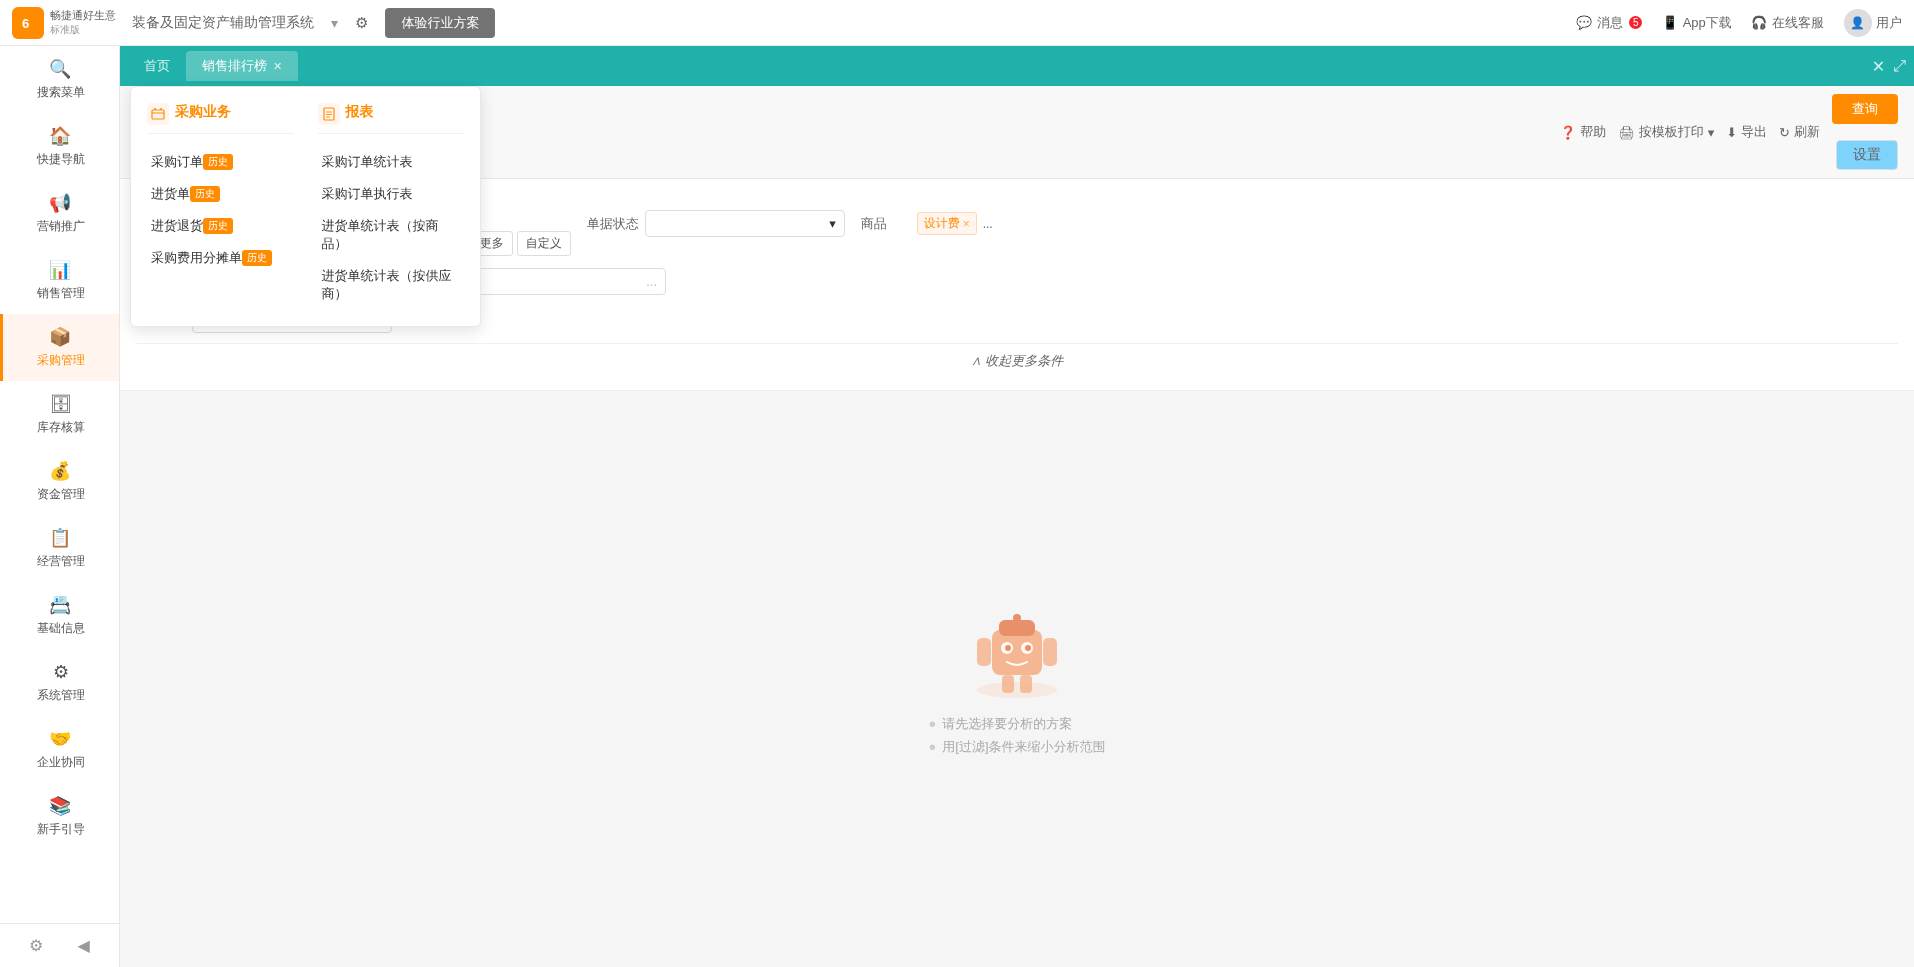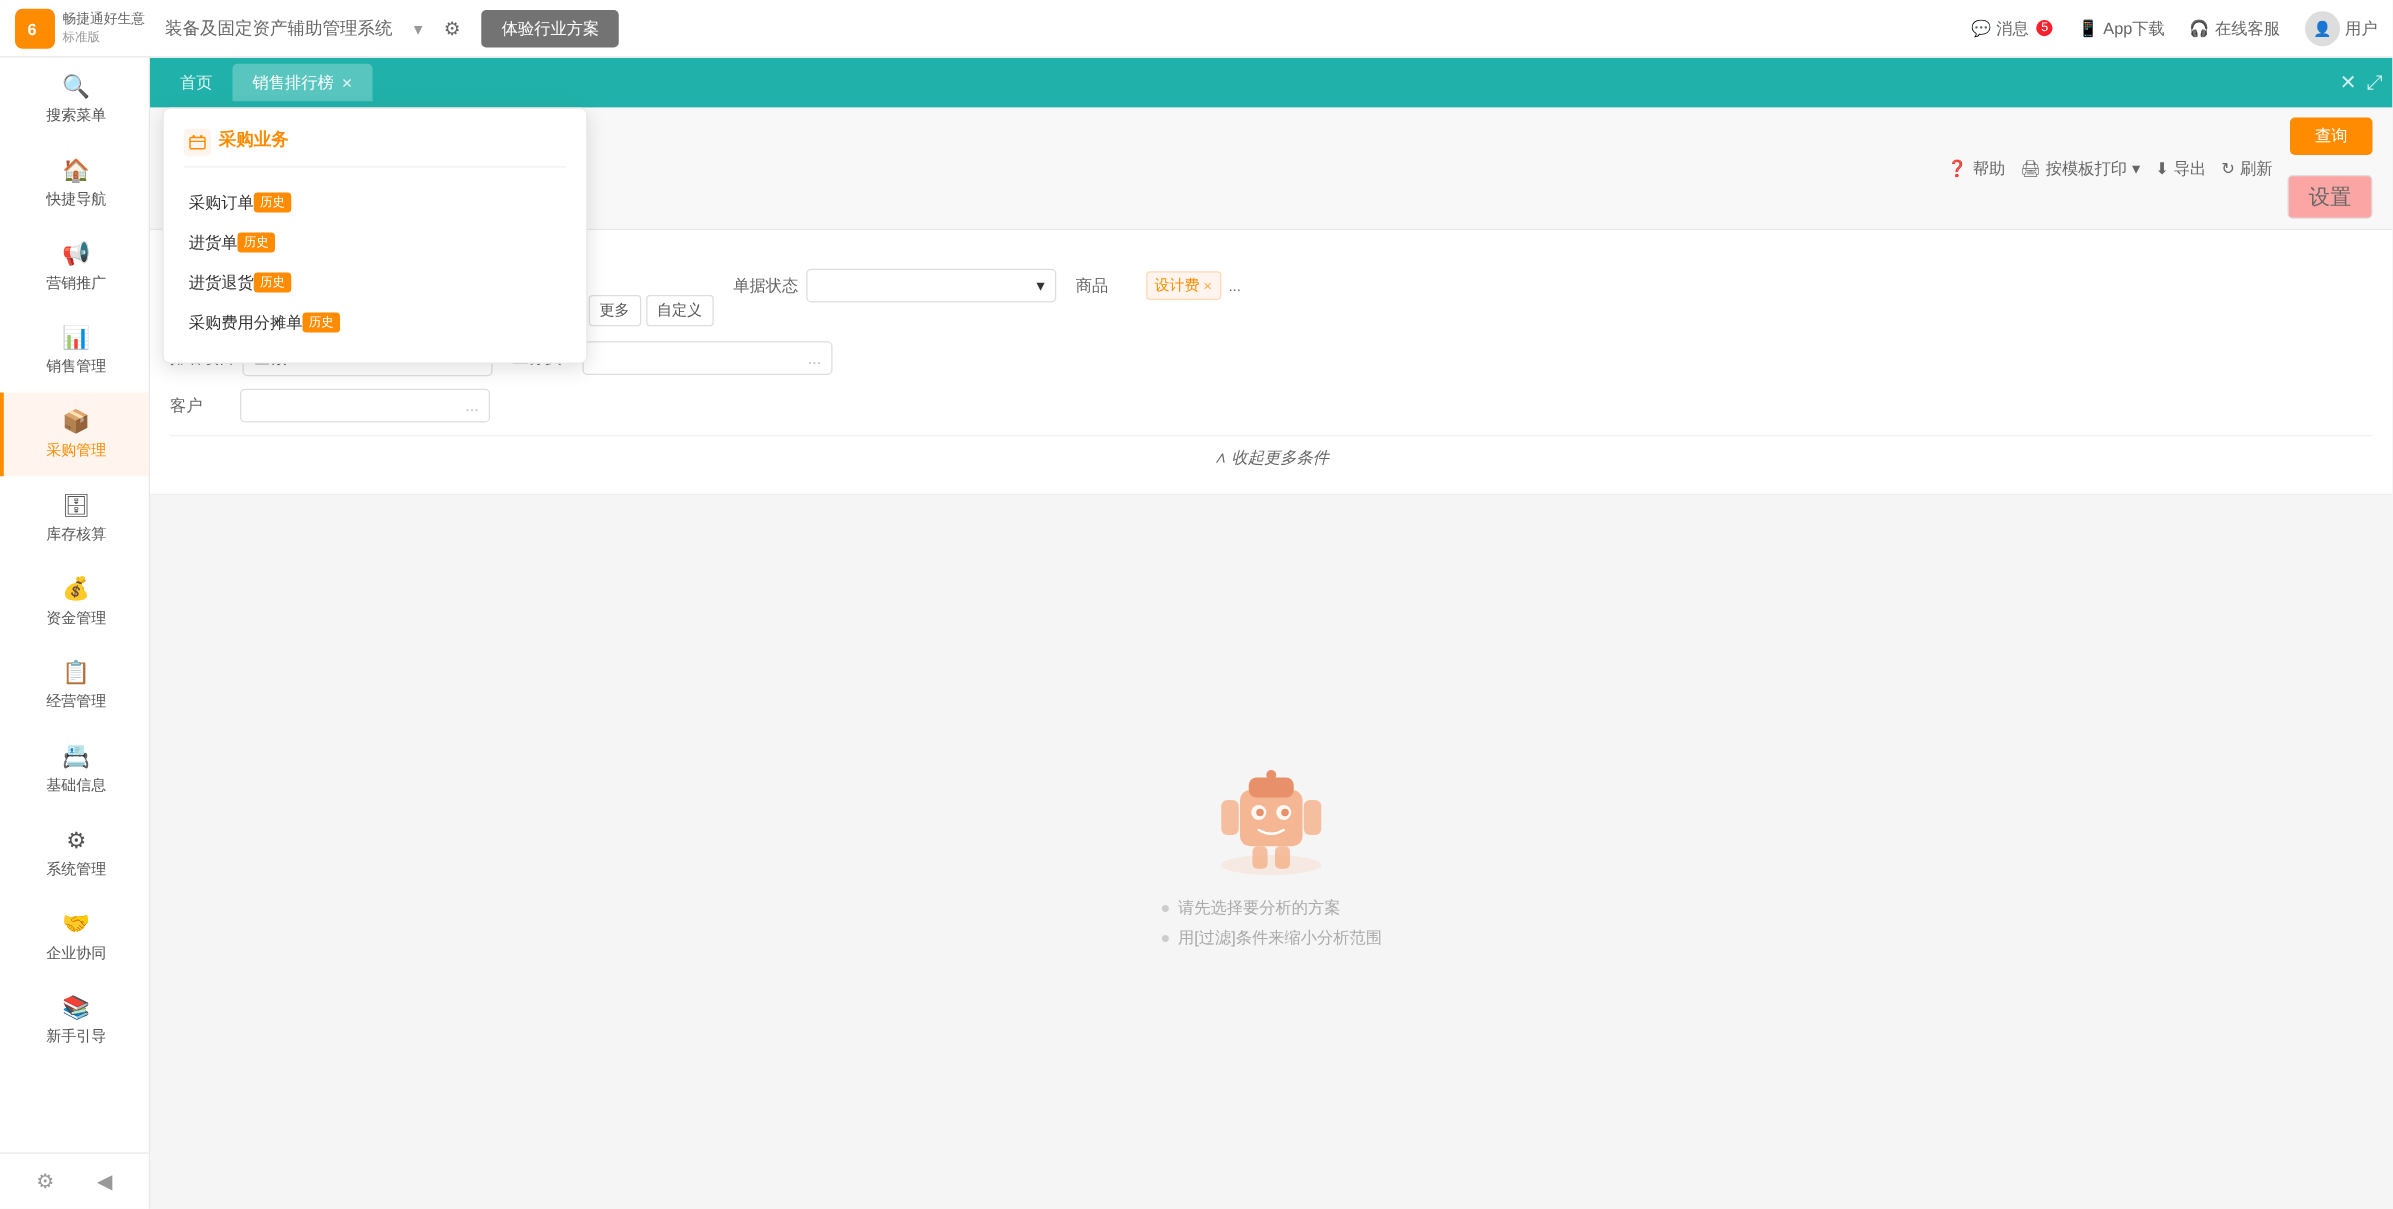--- a/index.html
+++ b/index.html
@@ -190,27 +190,27 @@
     .query-btn {
       background: #ff8c00;
       color: white;
       border: none;
       padding: 6px 20px;
       border-radius: 4px;
       cursor: pointer;
       font-size: 13px;
     }
     .set-btn {
-      background: #fca5a5;
+      background: #7dd3fc;
       color: #666;
       border: 1px solid #ddd;
       padding: 5px 16px;
       border-radius: 4px;
       cursor: pointer;
-      font-size: 17px;
+      font-size: 14px;
     }
 
     
     .filter-area {
       background: white;
       padding: 12px 16px;
       border-bottom: 1px solid #eee;
     }
     .filter-row {
       display: flex;
@@ -631,13 +631,36 @@
     <div class="menu-item">
       <span>进货退货</span>
       <span class="history-badge">历史</span>
     </div>
     <div class="menu-item">
       <span>采购费用分摊单</span>
       <span class="history-badge">历史</span>
     </div>
   </div>
 
+  <div class="menu-column">
+    <div class="menu-column-title">
+      <div class="col-icon">
+        <svg width="14" height="14" viewBox="0 0 14 14">
+            <rect x="2" y="1" width="10" height="12" rx="1" fill="none" stroke="#ff8c00" stroke-width="1.2"></rect>
+            <path d="M4 5h6M4 7.5h6M4 10h4" stroke="#ff8c00" stroke-width="0.9"></path>
+          </svg>
+      </div>
+      <span>报表</span>
+    </div>
+    <div class="menu-item">
+      <span>采购订单统计表</span>
+    </div>
+    <div class="menu-item">
+      <span>采购订单执行表</span>
+    </div>
+    <div class="menu-item">
+      <span>进货单统计表（按商品）</span>
+    </div>
+    <div class="menu-item">
+      <span>进货单统计表（按供应商）</span>
+    </div>
+  </div>
 </div>
 
 </body></html>

